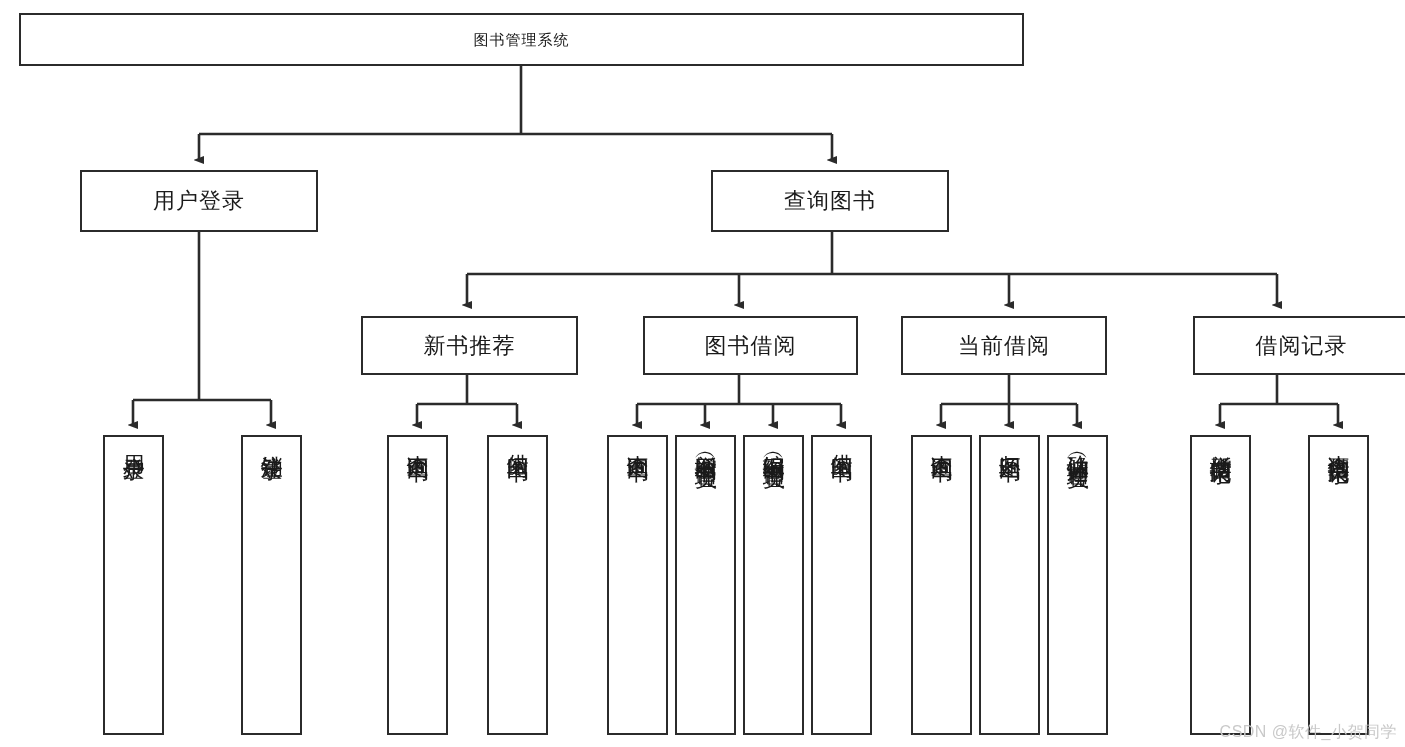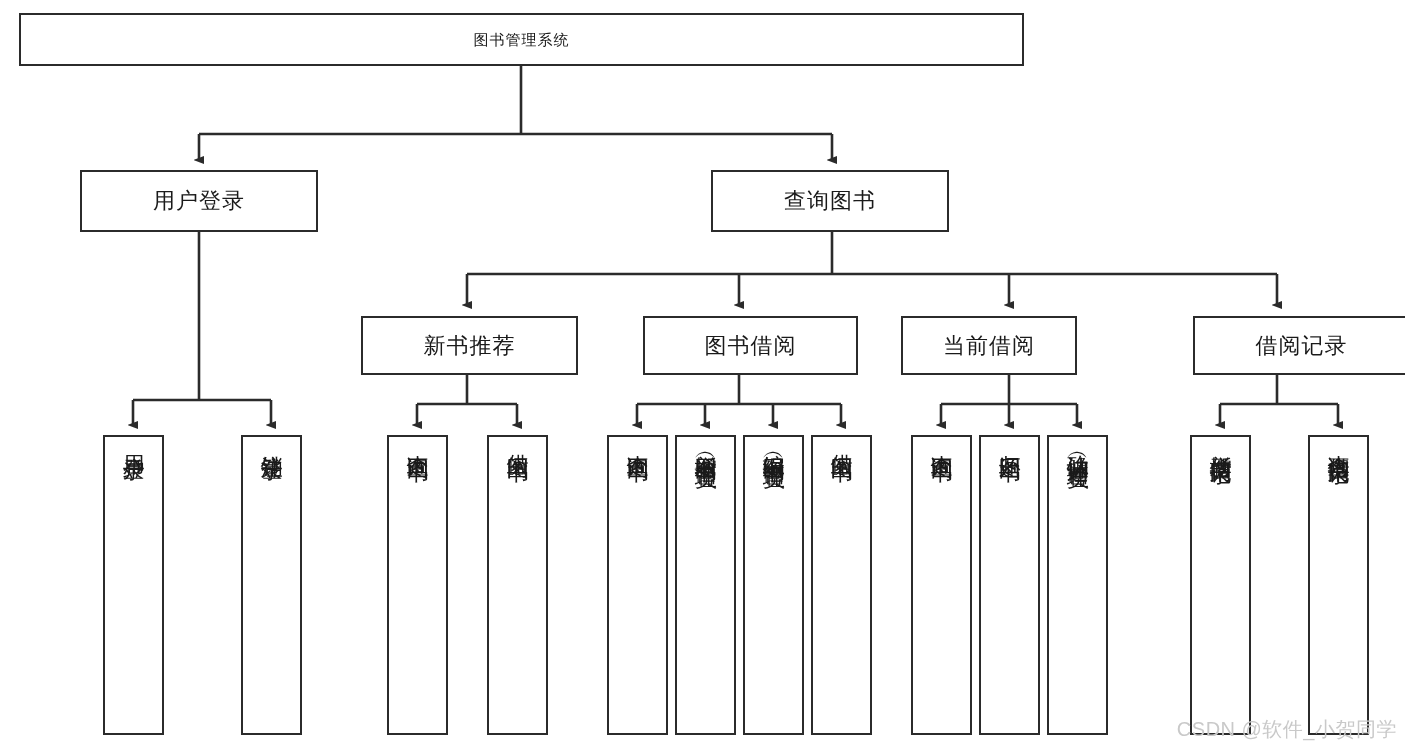--- a/index.html
+++ b/index.html
@@ -58,21 +58,21 @@
     line-height: 1.12;
     letter-spacing: 2px;
     text-align: center;
     white-space: nowrap;
     -webkit-writing-mode: vertical-rl;
   }
   .watermark {
     position: absolute;
     right: 8px;
     bottom: 4px;
-    font-size: 20px;
+    font-size: 16px;
     color: #c9c9c9;
     white-space: nowrap;
     z-index: 5;
     letter-spacing: 0.5px;
   }
 </style>
 </head>
 <body>
 
 <div id="canvas">
@@ -137,21 +137,21 @@
   <div class="node node-h" style="left:711px; top:170px; width:238px; height:62px;">
     <span>查询图书</span>
   </div>
 
   <div class="node node-h" style="left:361px; top:316px; width:217px; height:59px;">
     <span>新书推荐</span>
   </div>
   <div class="node node-h" style="left:632px; top:316px; width:215px; height:59px;margin-left:11px;">
     <span>图书借阅</span>
   </div>
-  <div class="node node-h" style="left:901px; top:316px; width:176px; height:59px;">
+  <div class="node node-h" style="left:901px; top:316px; width:206px; height:59px;">
     <span>当前借阅</span>
   </div>
   <div class="node node-h" style="left:1171px; top:316px; width:217px; height:59px;margin-left:22px;">
     <span>借阅记录</span>
   </div>
 
   <div class="node node-v" style="left:103px; top:435px; width:61px; height:300px;">
     <span class="vtext">用户登录</span>
   </div>
   <div class="node node-v" style="left:241px; top:435px; width:61px; height:300px;">

